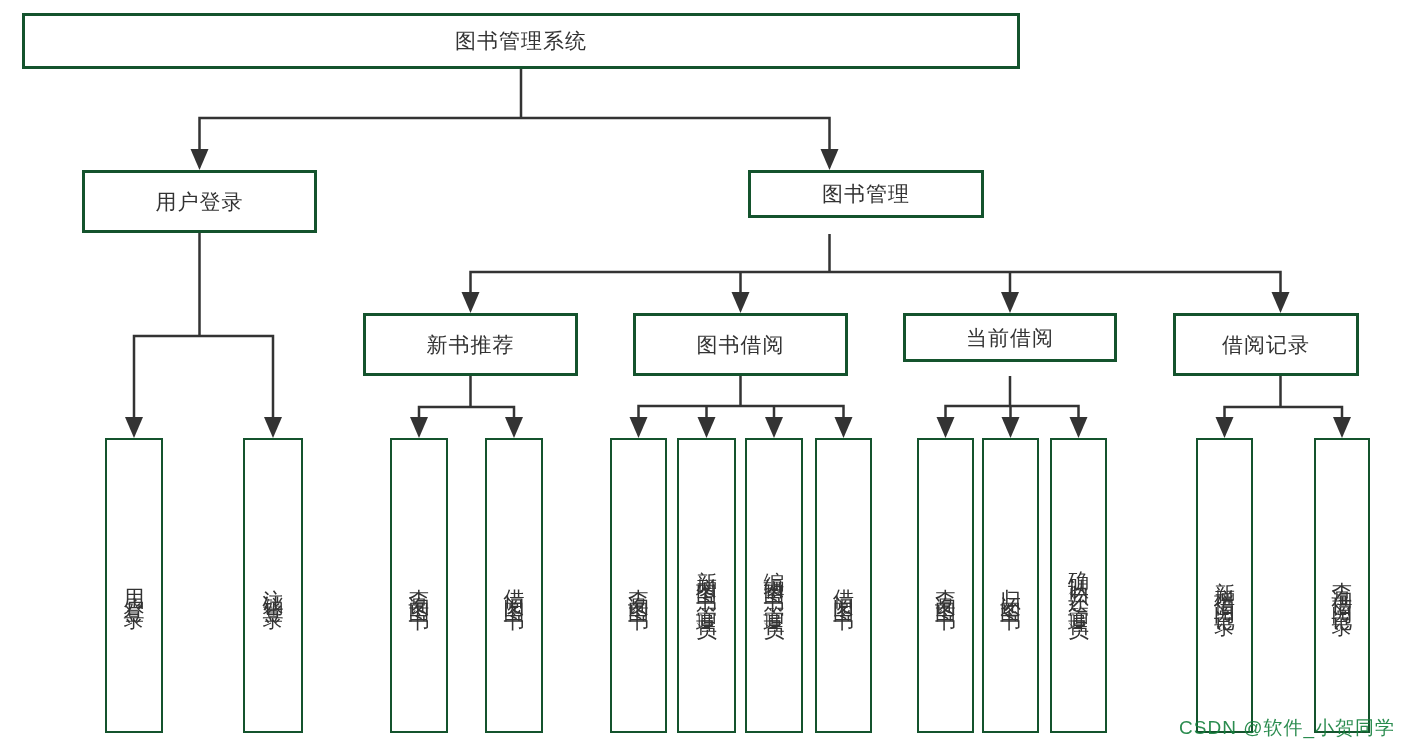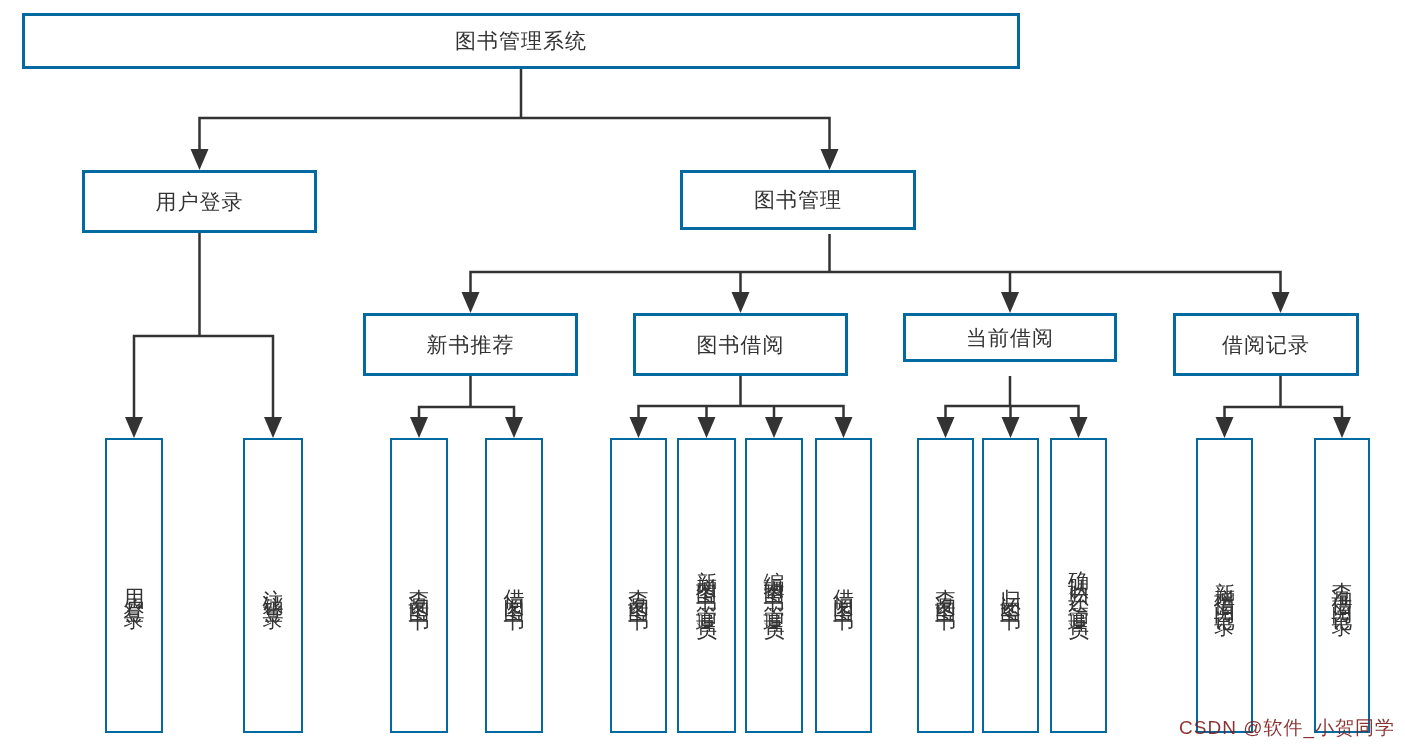--- a/index.html
+++ b/index.html
@@ -15,21 +15,21 @@
   .wires {
     position: absolute;
     left: 0; top: 0;
     width: 1405px; height: 747px;
     z-index: 0;
   }
   .box {
     position: absolute;
     box-sizing: border-box;
     background: #ffffff;
-    border: 3px solid #0369a1;
+    border: 3px solid #14532d;
     display: flex;
     align-items: center;
     justify-content: center;
     font-size: 21px;
     letter-spacing: 1px;
     z-index: 1;
     white-space: nowrap;
   }
   .leaf {
     border-width: 2px;
@@ -37,21 +37,21 @@
     text-orientation: mixed;
     letter-spacing: 7px;
     font-size: 21px;
   }
   .watermark {
     position: absolute;
     right: 10px;
     bottom: 6px;
     font-size: 19px;
     letter-spacing: 1px;
-    color: #7f1d1d;
+    color: #15803d;
     opacity: 0.9;
     z-index: 2;
     white-space: nowrap;
   }
 </style>
 </head>
 <body>
 
 <div class="canvas">
 
@@ -94,21 +94,21 @@
     <g>
       <path d="M1280.5 376 V407 M1224.5 420 V407 H1342 V420"></path>
       <polygon points="1215.5,417 1233.5,417 1224.5,438" fill="#333333" stroke="none"></polygon>
       <polygon points="1333,417 1351,417 1342,438" fill="#333333" stroke="none"></polygon>
     </g>
   </svg>
 
   <div class="box" style="left:22px; top:13px; width:998px; height:56px;">图书管理系统</div>
 
   <div class="box" style="left:82px; top:170px; width:235px; height:63px;">用户登录</div>
-  <div class="box" style="left:680px; top:170px; width:236px; height:60px;">图书管理</div>
+  <div class="box" style="left:748px; top:170px; width:236px; height:48px;">图书管理</div>
 
   <div class="box" style="left:363px; top:313px; width:215px; height:63px;">新书推荐</div>
   <div class="box" style="left:633px; top:313px; width:215px; height:63px;">图书借阅</div>
   <div class="box" style="left:903px; top:313px; width:214px; height:49px;">当前借阅</div>
   <div class="box" style="left:1173px; top:313px; width:186px; height:63px;">借阅记录</div>
 
   <div class="box leaf" style="left:105px; top:438px; width:58px; height:295px;">用户登录</div>
   <div class="box leaf" style="left:243px; top:438px; width:60px; height:295px;">注销登录</div>
 
   <div class="box leaf" style="left:390px; top:438px; width:58px; height:295px;">查询图书</div>

